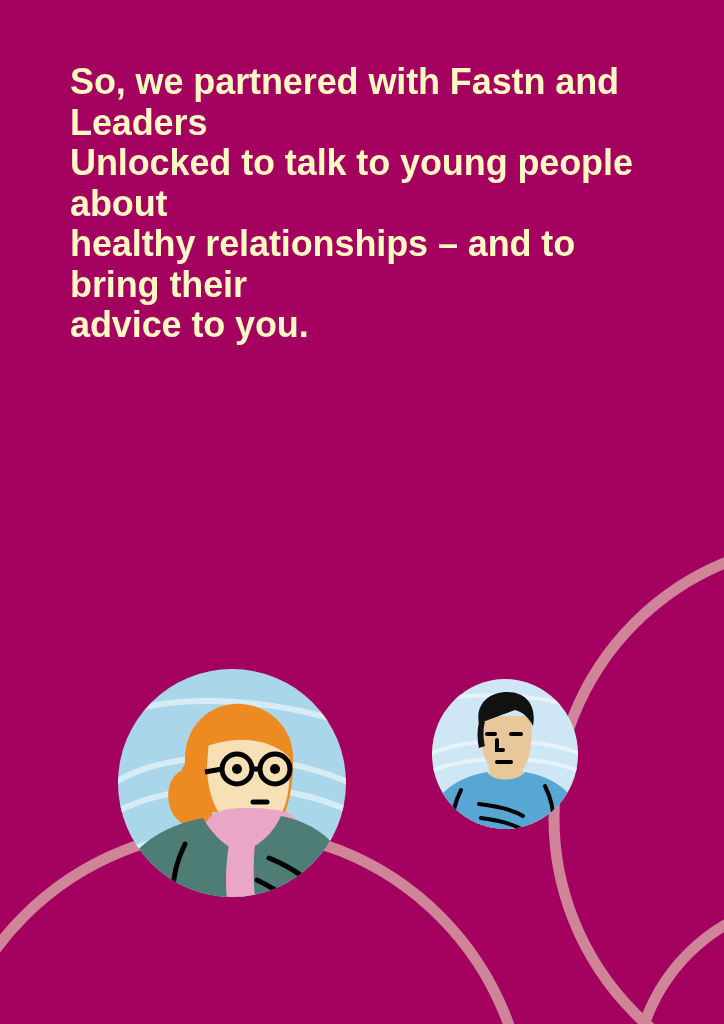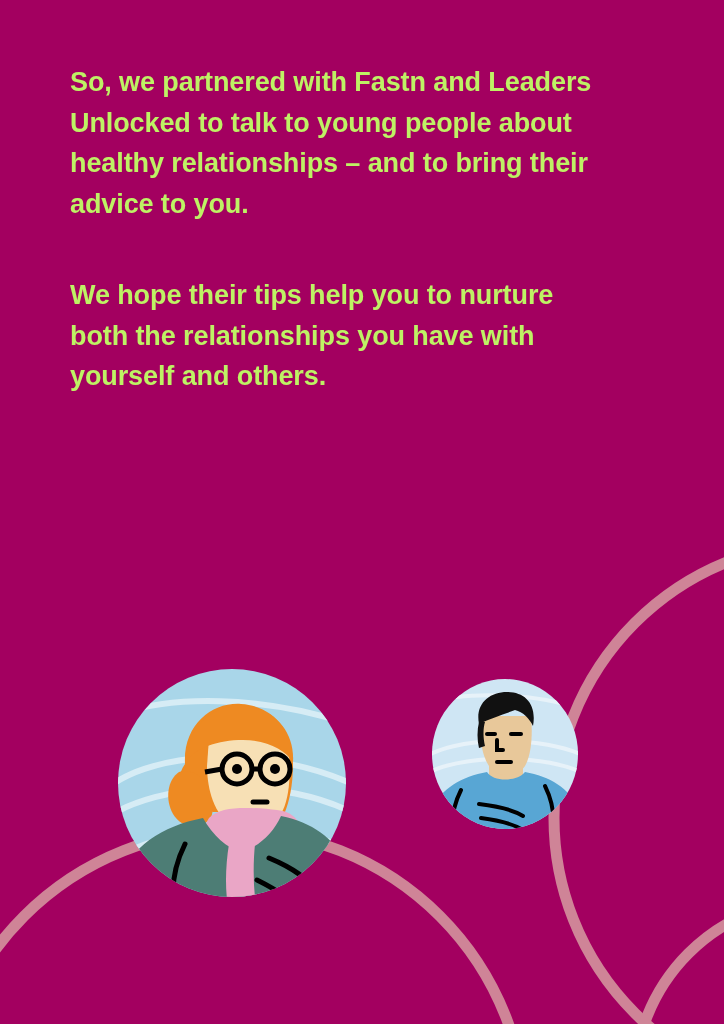--- a/index.html
+++ b/index.html
@@ -28,22 +28,22 @@
   }
 
   
   #copy-block {
     position: absolute;
     left: 70px;
     top: 62px;
     width: 580px;
   }
   .paragraph {
-    color: #bef264;
-    font-size: 27px;
+    color: #fef9c3;
+    font-size: 36px;
     font-weight: 700;
     line-height: 40.5px;
     letter-spacing: -0.1px;
     margin: 0 0 51px 0;
     white-space: pre-line;
   }
   .paragraph:last-child { margin-bottom: 0; }
 
   
   .avatar {
@@ -74,23 +74,20 @@
       <circle cx="232" cy="1124" r="294"></circle>
       <circle cx="820" cy="1085" r="186"></circle>
     </g>
   </svg>
 
   <div id="copy-block">
     <p class="paragraph">So, we partnered with Fastn and Leaders
 Unlocked to talk to young people about
 healthy relationships – and to bring their
 advice to you.</p>
-    <p class="paragraph">We hope their tips help you to nurture
-both the relationships you have with
-yourself and others.</p>
   </div>
 
   <div class="avatar" id="avatar-left">
     <svg viewBox="0 0 230 230" aria-hidden="true">
       <defs>
         <clipPath id="clipL">
             <circle cx="115" cy="115" r="114"></circle>
           </clipPath>
       </defs>
       <circle cx="115" cy="115" r="114" fill="#a9d6e9"></circle>

